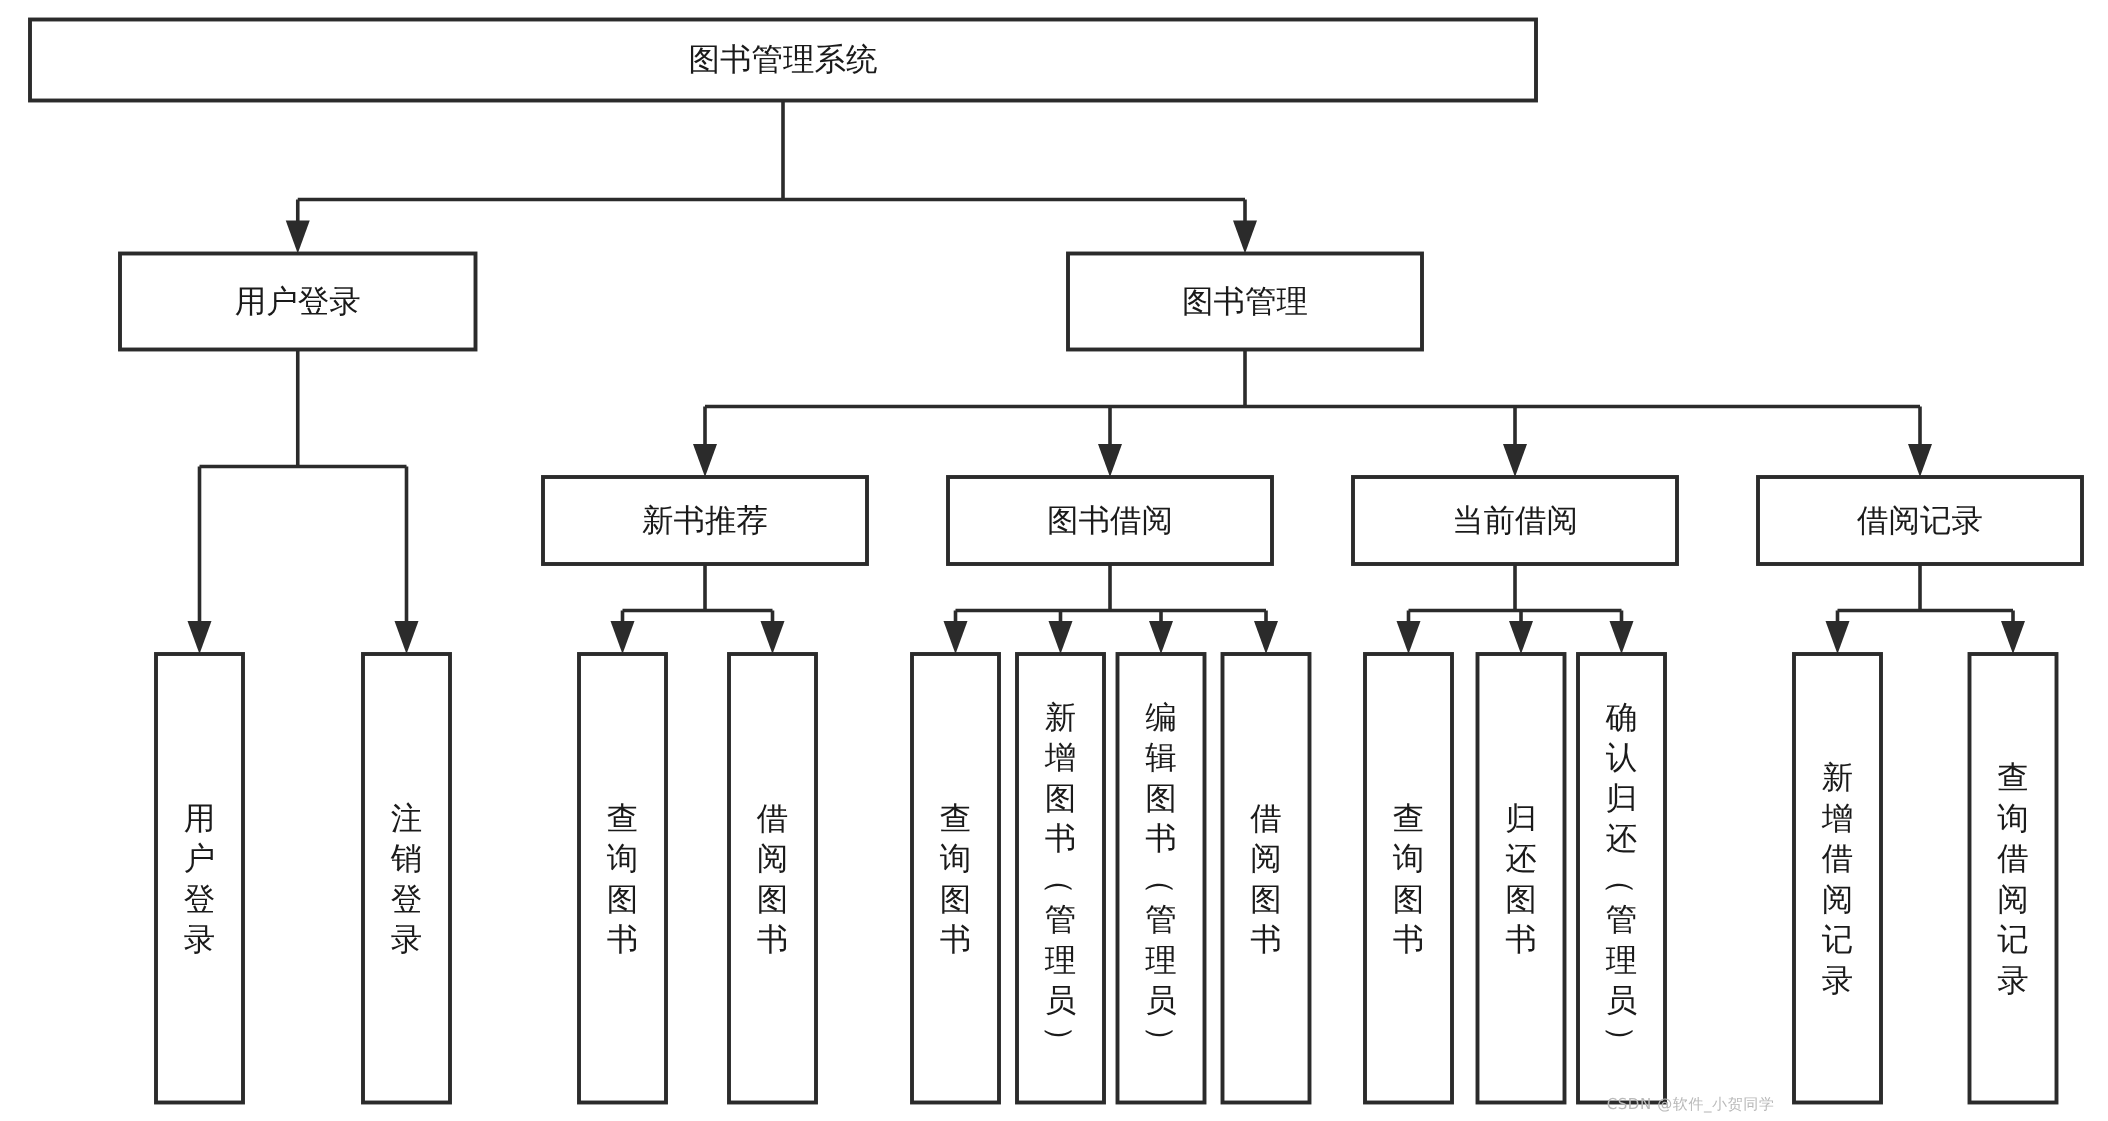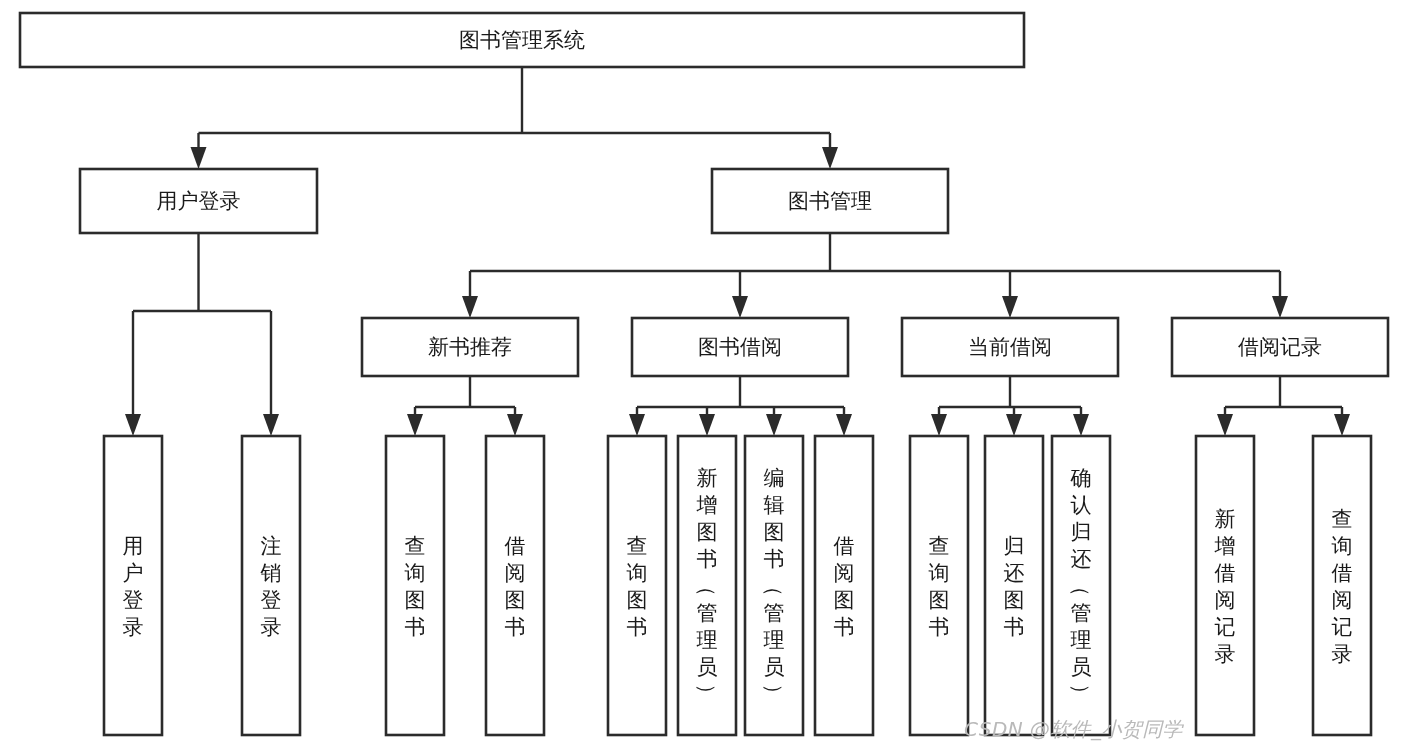--- a/index.html
+++ b/index.html
@@ -53,26 +53,25 @@
     font-family: "DejaVu Sans", "Liberation Sans", sans-serif;
     font-size: 21px;
     fill: #1a1a1a;
     text-anchor: middle;
   }
   .watermark {
     position: absolute;
     right: 8px;
     bottom: 4px;
     font-family: "DejaVu Sans", "Liberation Sans", sans-serif;
-    font-size: 20px;
+    font-size: 10px;
     color: #b9b9b9;
     letter-spacing: 0.4px;
     white-space: nowrap;
     user-select: none;
-    font-style: italic;
   }
 </style>
 </head>
 <body>
 
 <div id="diagram-root">
   <svg class="flowchart" id="flowchart-svg" viewBox="0 0 1405 747" xmlns="http://www.w3.org/2000/svg">
     <g id="edges-layer">
         <g>
           <path class="connector" d="M 522 67 L 522 133"></path>

